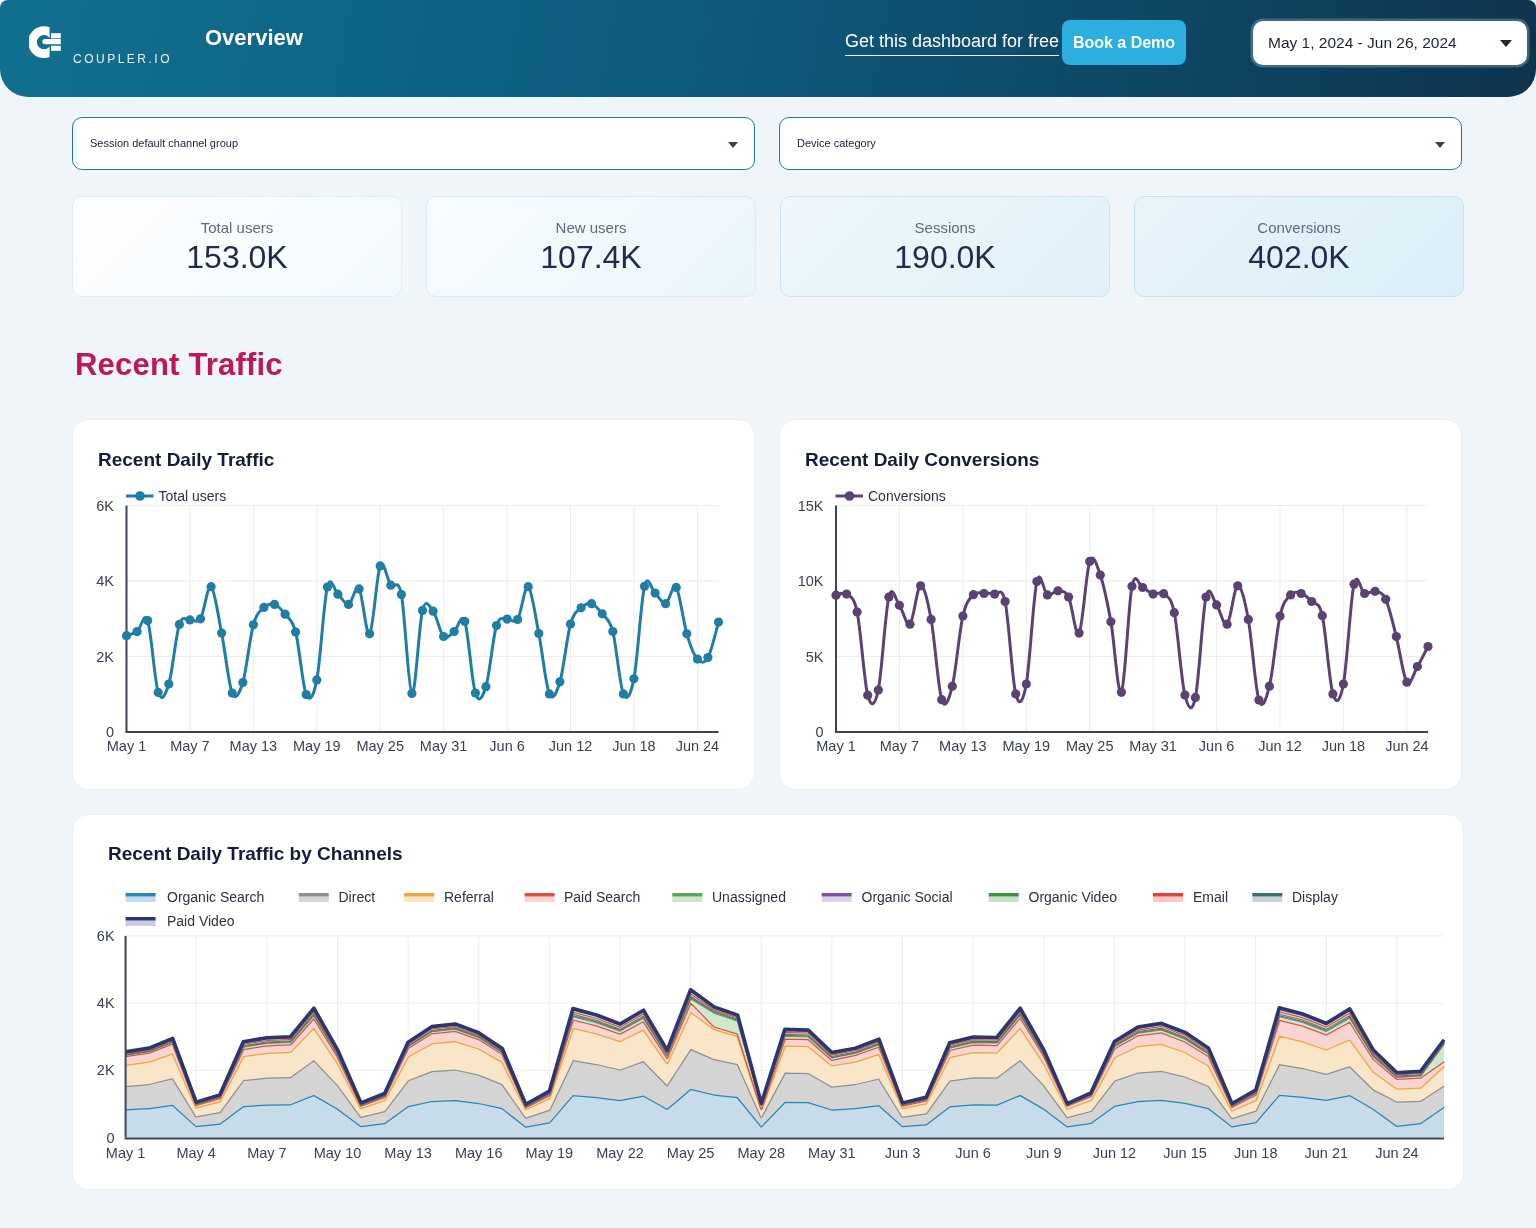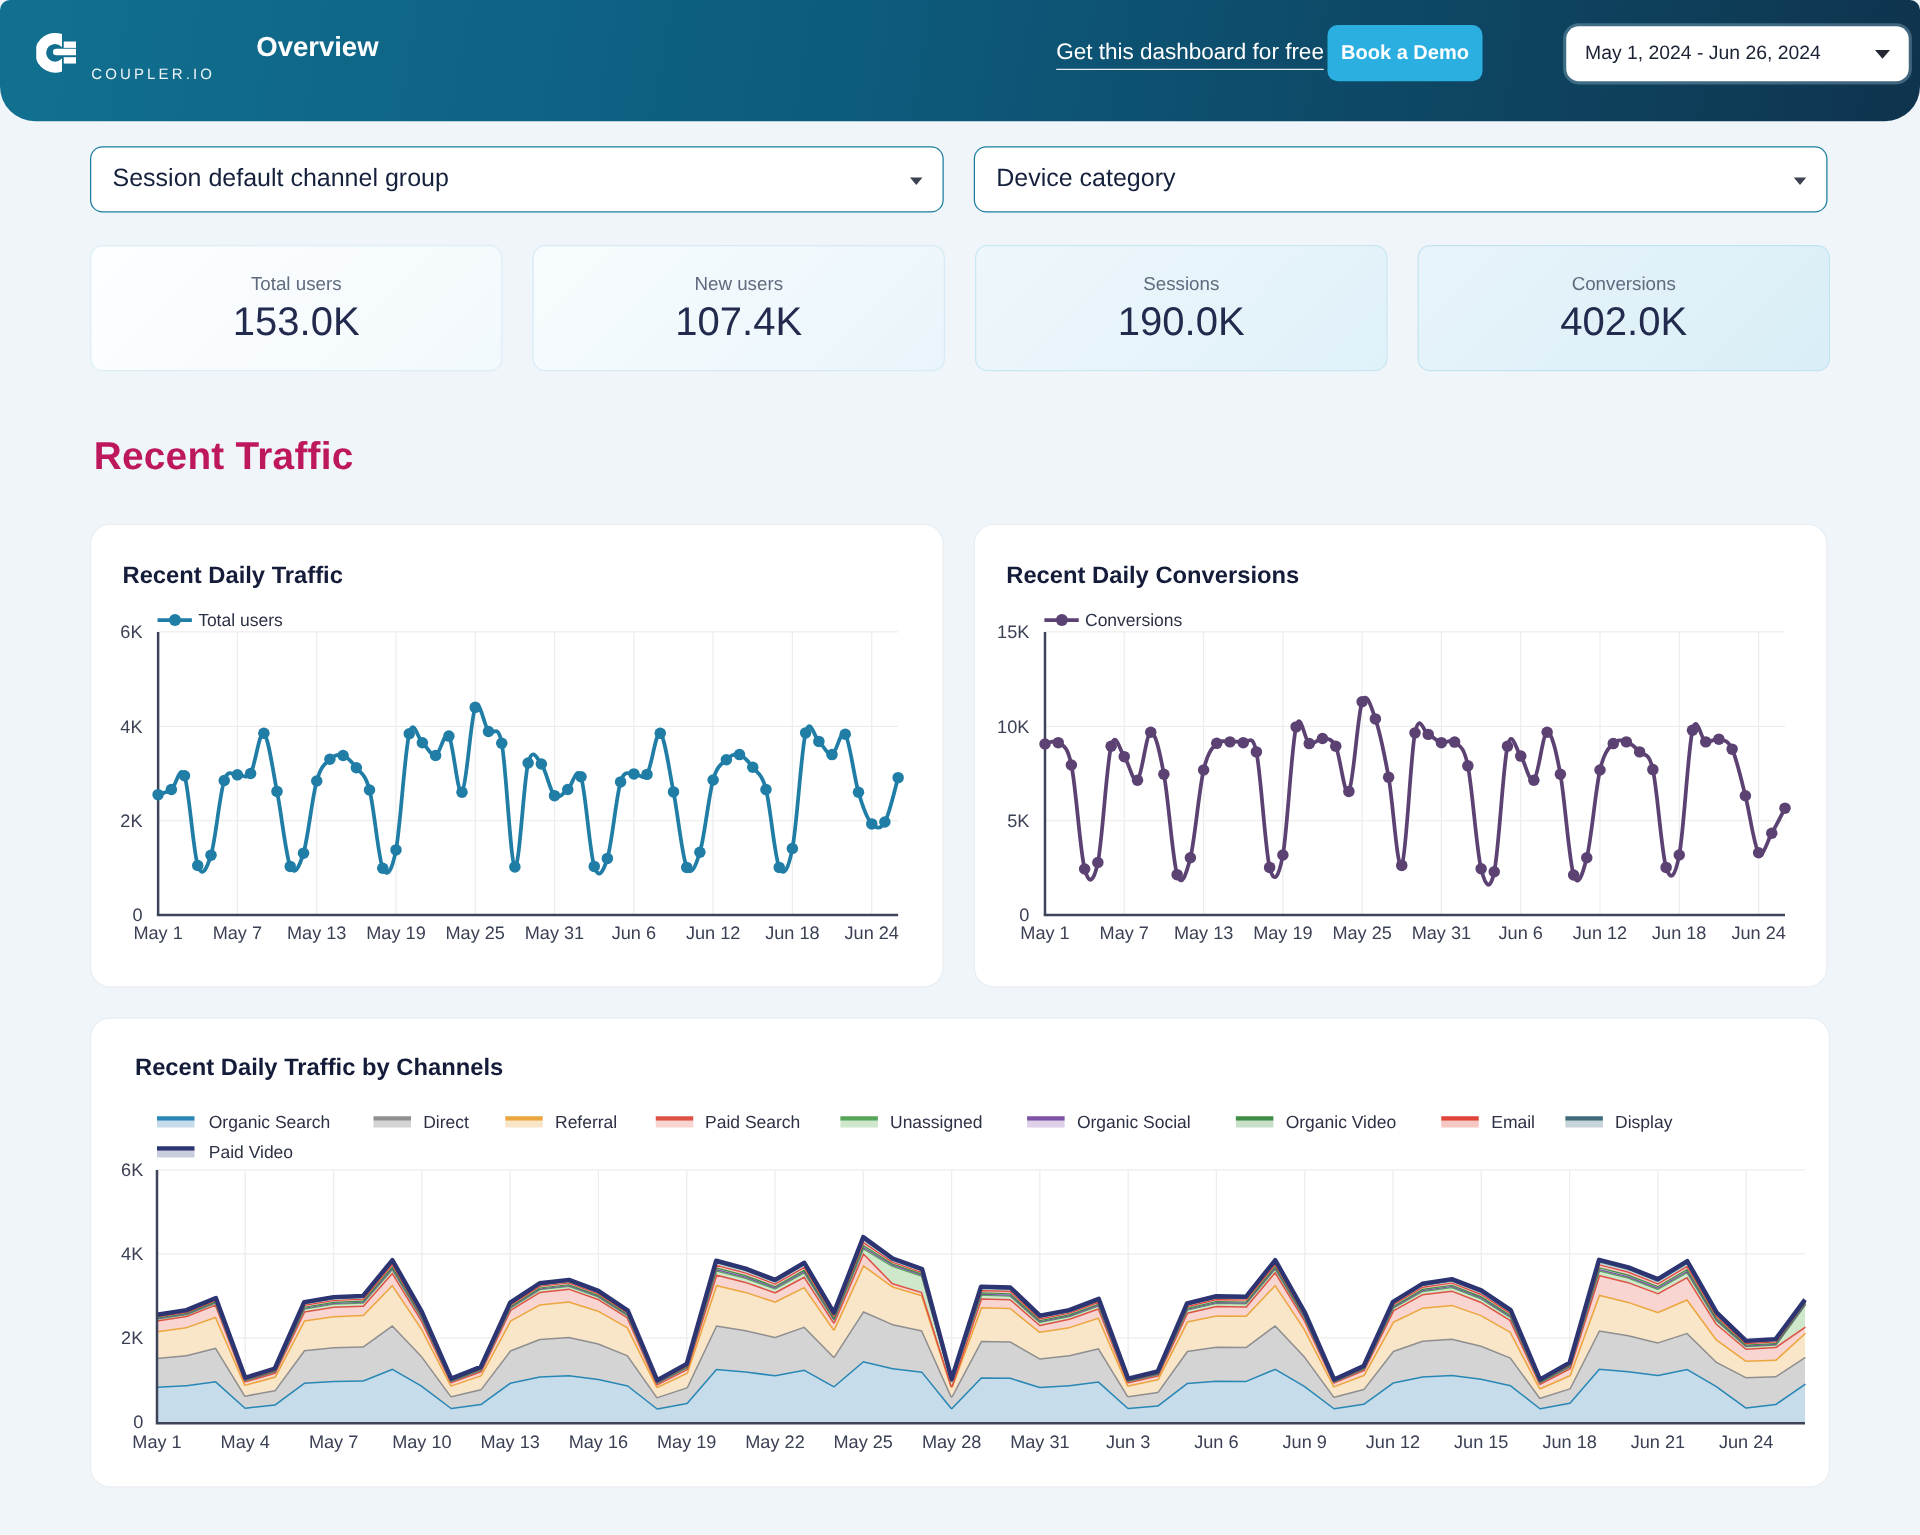--- a/index.html
+++ b/index.html
@@ -9,21 +9,21 @@
 .logo { position:absolute; left:29px; top:26px; }
 .brand { position:absolute; left:73px; top:36px; font-size:12px; letter-spacing:2.5px; color:#eef4f7;margin-top:16px; }
 .ovw { position:absolute; left:205px; top:25px; font-size:22px; font-weight:bold; color:#fff; }
 .freelink { position:absolute; left:845px; top:31px; font-size:18px; color:#fff; border-bottom:1.5px solid #e8eef2; padding-bottom:3px;text-align:right; }
 .demo { position:absolute; left:1062px; top:20px; width:124px; height:45px; background:#2aafe0; border-radius:8px;
   color:#fff; font-size:16px; font-weight:bold; text-align:center; line-height:45px; }
 .datepick { position:absolute; left:1230px; top:21px; width:274px; height:44px; background:#fff; border-radius:10px;
   font-size:15.5px; color:#1a2233; line-height:44px; padding-left:15px; box-shadow:0 0 0 2.5px rgba(190,225,240,0.28);margin-left:23px; }
 .caret { position:absolute; width:0; height:0; border-left:6px solid transparent; border-right:6px solid transparent; border-top:7px solid #222733; }
 .dd { position:absolute; top:117px; width:683px; height:53px; background:#fff; border:1.6px solid #1b7e9f; border-radius:10px;
-  font-size:20px; color:#15203c; line-height:50px; padding-left:17px; }
+  font-size:11px; color:#15203c; line-height:50px; padding-left:17px; }
 .ddc { position:absolute; top:24px; width:0; height:0; border-left:5px solid transparent; border-right:5px solid transparent; border-top:6px solid #3c4250; }
 .stat { position:absolute; top:196px; width:330px; height:101px; border:1px solid; border-radius:10px; text-align:center; }
 .slab { margin-top:22px; font-size:15px; color:#5f6a7e; }
 .sval { margin-top:3px; font-size:32px; color:#222b4e; }
 h2 { position:absolute; left:75px; top:347px; font-size:31px; color:#be185d; letter-spacing:0.2px; }
 .card { position:absolute; background:#fff; border:1px solid #e9eef2; border-radius:16px; }
 </style></head>
 <body>
 <header></header>
 <div class="logo"><svg width="33" height="33" viewBox="0 0 33 33">

